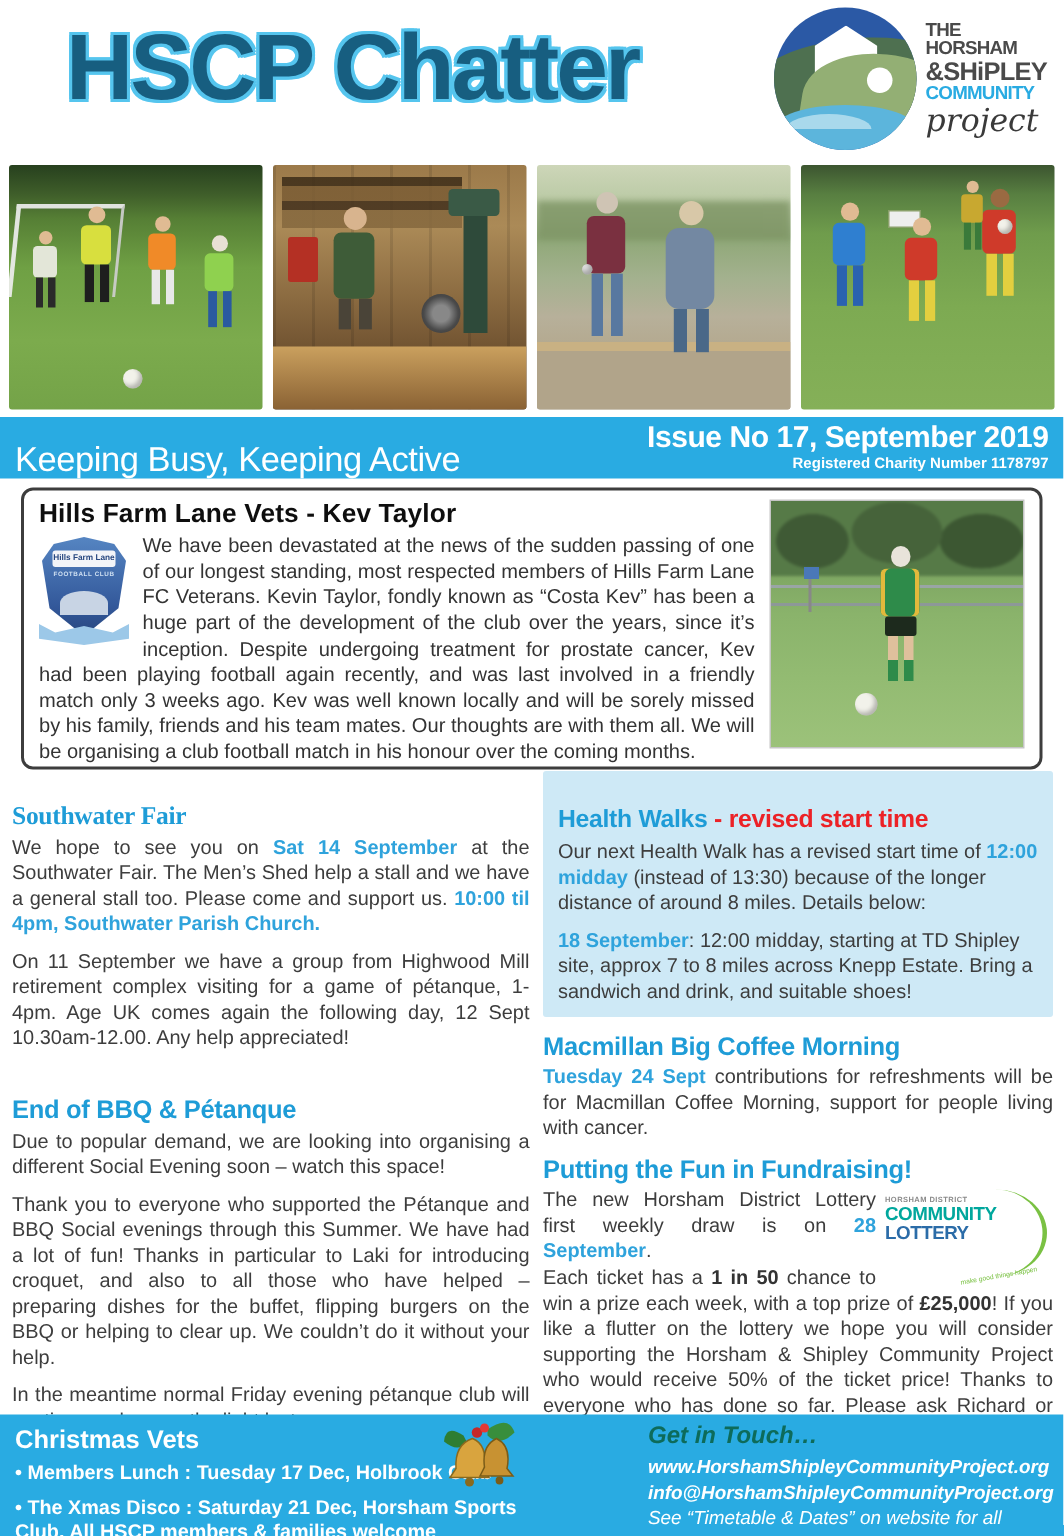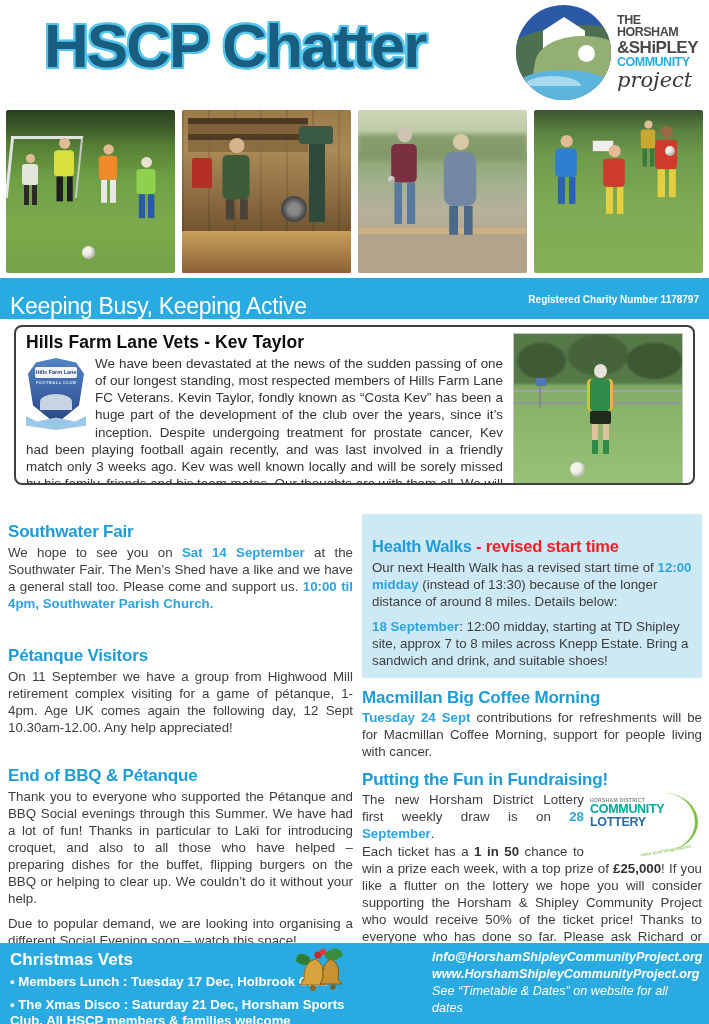--- a/index.html
+++ b/index.html
@@ -65,21 +65,21 @@
   .ph4 { background:linear-gradient(180deg,#3c5530 0%,#587f41 12%,#6f9c4c 28%,#7daa52 58%,#85b058 100%); }
   .ph4 .sign { position:absolute; left:58px; top:30px; width:22px; height:12px; background:#eee; border:1px solid #8aa06a; }
   
   .banner { position:absolute; top:278px; left:0; right:0; height:41px; background:#29abe2; color:#fff;
     display:flex; justify-content:space-between; align-items:center; padding:0 10px; }
   .tagline { font-size:23px; letter-spacing:-0.3px;margin-top:16px; }
   .issue-block { text-align:right; line-height:1; }
   .issue { font-size:20px; font-weight:700; letter-spacing:-0.3px; }
   .charity { font-size:10px; font-weight:700; margin-top:3px; }
   
-  .article-box { position:absolute; top:325px; left:14px; right:14px; height:160px;
+  .article-box { position:absolute; top:325px; left:14px; right:14px; height:188px;
     border:2px solid #3d3d3d; border-radius:8px; padding:5px 10px 6px; background:#fff; overflow:hidden; }
   .kev-photo { float:right; width:170px; height:166px; margin:1px 0 2px 10px; position:relative;
     border:1px solid #c5c5c5; overflow:hidden;
     background:linear-gradient(180deg,#5a7a4e 0%,#6d8f5a 16%,#7fa763 30%,#8ab36b 46%,#93bb72 72%,#9cc27a 100%); }
   .kp-trees { position:absolute; left:-10px; right:-10px; top:-8px; height:58px;
     background:radial-gradient(ellipse 40px 30px at 20% 60%,#3f5a35 60%,transparent 61%),
                radial-gradient(ellipse 50px 34px at 50% 50%,#46633a 60%,transparent 61%),
                radial-gradient(ellipse 46px 30px at 80% 60%,#3c5732 60%,transparent 61%),#567a47; filter:blur(1px); }
   .kp-fence { position:absolute; left:0; right:0; top:56px; height:14px;
     border-top:2px solid #9aa5a5; border-bottom:2px solid #8d9898; }
@@ -106,21 +106,21 @@
     color:#cfe0f2; text-align:center; letter-spacing:.4px; }
   .shield .hill { position:absolute; left:12px; bottom:14px; width:32px; height:16px; border-radius:50% 50% 0 0;
     background:#c8d4e4; }
   .ribbon { position:absolute; left:0; bottom:6px; width:60px; height:14px; background:#9cc8e8;
     clip-path:polygon(0 0,18% 40%,50% 10%,82% 40%,100% 0,100% 70%,50% 100%,0 70%); }
   .article-body { margin:0; font-size:13.4px; line-height:1.28; text-align:justify; color:#333; }
   
   .col-left { position:absolute; top:514px; left:8px; width:345px; }
   .col-right { position:absolute; top:514px; left:362px; width:340px; }
   h3.sec { margin:15px 0 2px; font-size:17px; font-weight:700; color:#1e9cd7; letter-spacing:-0.2px; }
-  h3.sec.first { margin-top:8px; }
+  h3.sec.first { margin-top:20px;font-family:Liberation Serif, serif; }
   .col-left p, .col-right p { margin:0 0 8px; font-size:13.3px; line-height:1.28; text-align:justify; color:#3d3d3d; }
   .hl { color:#2fa3dc; font-weight:700; }
   .bold { font-weight:700; color:#333; }
   .health-box { background:#cee9f6; padding:7px 10px 9px; border-radius:2px; }
   .health-box h3 { margin:16px 0 3px; font-size:16.5px; font-weight:700; letter-spacing:-0.2px; }
   .hb-blue { color:#1e9cd7; } .hb-red { color:#ec2227; }
   .health-box p { text-align:left; }
   .health-box p:last-child { margin-bottom:0; }
   .lottery-logo { float:right; width:112px; height:62px; margin:2px 0 2px 6px; position:relative; padding-top:4px; }
   .ll-arc { position:absolute; right:4px; top:0; width:34px; height:58px; border-right:3px solid #7ac143;
@@ -244,20 +244,21 @@
           <i class="torso" style="background:#c8a830;"></i>
           <i class="legs" style="background:linear-gradient(90deg,#3a7a3a 0 38%,transparent 38% 62%,#3a7a3a 62% 100%);"></i>
         </div>
       <div class="ball" style="right:28px;top:36px;width:10px;height:10px;"></div>
     </div>
   </div>
 
   <div class="banner">
     <div class="tagline">Keeping Busy, Keeping Active</div>
     <div class="issue-block">
+      <div class="issue">Issue No 17, September 2019</div>
       <div class="charity">Registered Charity Number 1178797</div>
     </div>
   </div>
 
   <section class="article-box">
     <div class="kev-photo">
       <div class="kp-trees"></div>
       <div class="kp-fence"></div>
       <div class="kp-flag"></div>
       <div class="kev">
@@ -276,28 +277,27 @@
         <div class="club">FOOTBALL CLUB</div>
         <div class="hill"></div>
       </div>
       <div class="ribbon"></div>
     </div>
     <p class="article-body">We have been devastated at the news of the sudden passing of one of our longest standing, most respected members of Hills Farm Lane FC Veterans. Kevin Taylor, fondly known as “Costa Kev” has been a huge part of the development of the club over the years, since it’s inception. Despite undergoing treatment for prostate cancer, Kev had been playing football again recently, and was last involved in a friendly match only 3 weeks ago.  Kev was well known locally and will be sorely missed by his family, friends and his team mates. Our thoughts are with them all. We will be organising a club football match in his honour over the coming months.</p>
   </section>
 
   <div class="col-left">
     <h3 class="sec first">Southwater Fair</h3>
-    <p><span>We hope to see you on </span><span class="hl">Sat 14 September</span><span> at the Southwater Fair. The Men’s Shed have a like and we have a general stall too. Please come and support us. </span><span class="hl">10:00 til 4pm, Southwater Parish Church.</span></p>
-
-    <h3 class="sec" style="margin-top:34px;">Pétanque Visitors</h3>
+    <p><span>We hope to see you on </span><span class="hl">Sat 14 September</span><span> at the Southwater Fair. The Men’s Shed help a stall and we have a general stall too. Please come and support us. </span><span class="hl">10:00 til 4pm, Southwater Parish Church.</span></p>
+
     <p>On 11 September we have  a group from Highwood Mill retirement complex visiting for a game of pétanque, 1-4pm.  Age UK comes again the following day, 12 Sept 10.30am-12.00. Any help appreciated!</p>
 
     <h3 class="sec" style="margin-top:30px;">End of BBQ &amp; Pétanque</h3>
+    <p>Due to popular demand, we are looking into organising a different Social Evening soon – watch this space!</p>
     <p>Thank you to everyone who supported the Pétanque and BBQ Social evenings through this Summer. We have had a lot of fun! Thanks in particular to Laki  for introducing croquet, and also to all those who have helped – preparing dishes for the buffet, flipping burgers on the BBQ or helping to clear up. We couldn’t do it without your help.</p>
-    <p>Due to popular demand, we are looking into organising a different Social Evening soon – watch this space!</p>
     <p>In the meantime normal Friday evening pétanque club will continue as long as the light lasts.</p>
   </div>
 
   <div class="col-right">
     <div class="health-box">
       <h3><span class="hb-blue">Health Walks </span><span class="hb-red"> - revised start time</span></h3>
       <p><span>Our next Health Walk has a revised start time of </span><span class="hl">12:00 midday</span><span> (instead of 13:30) because of the longer distance of around 8 miles. Details below:</span></p>
       <p><span class="hl">18 September</span><span>: 12:00  midday, starting at TD Shipley site, approx 7 to 8 miles across Knepp Estate. Bring a sandwich and drink, and suitable shoes!</span></p>
     </div>
 
@@ -329,19 +329,20 @@
         <path d="M30 10 q14 -10 18 2 q-10 10 -18 2 z" fill="#388e3c"></path>
         <circle cx="23" cy="12" r="3.5" fill="#c62828"></circle>
         <circle cx="28" cy="9" r="3" fill="#e53935"></circle>
         <path d="M20 16 q-12 4 -11 20 l-4 6 h26 l-3 -6 q2 -16 -8 -20 z" fill="#d9a43e" stroke="#8a6a1e" stroke-width="1"></path>
         <path d="M36 16 q-10 5 -8 19 l-3 6 h22 l-4 -5 q3 -15 -7 -20 z" fill="#c89232" stroke="#7a5c18" stroke-width="1"></path>
         <circle cx="18" cy="45" r="3" fill="#8a6a1e"></circle>
         <circle cx="38" cy="44" r="2.6" fill="#7a5c18"></circle>
       </svg>
     </div>
     <div class="contact">
+      <h3>Get in Touch…</h3>
+      <p>www.HorshamShipleyCommunityProject.org</p>
       <p>info@HorshamShipleyCommunityProject.org</p>
-      <p>www.HorshamShipleyCommunityProject.org</p>
       <p class="note">See “Timetable &amp; Dates” on website for all dates</p>
     </div>
   </footer>
 
 </div>
 
 </body></html>

